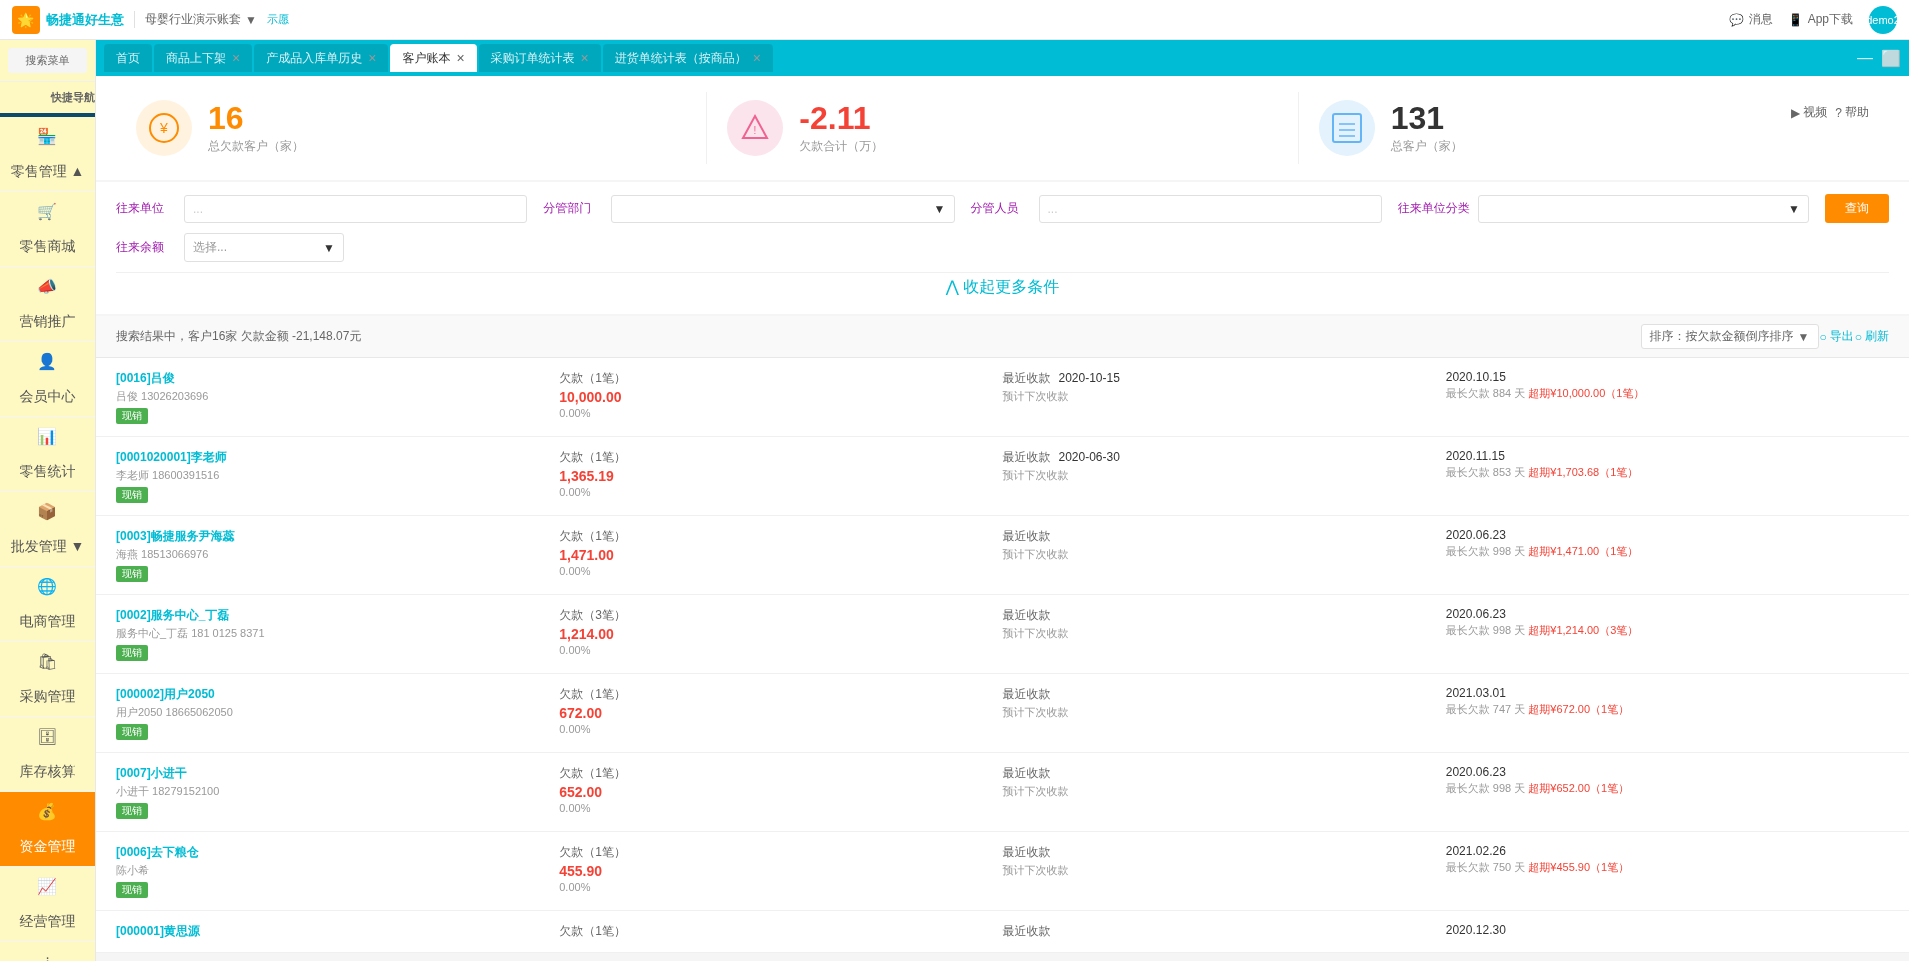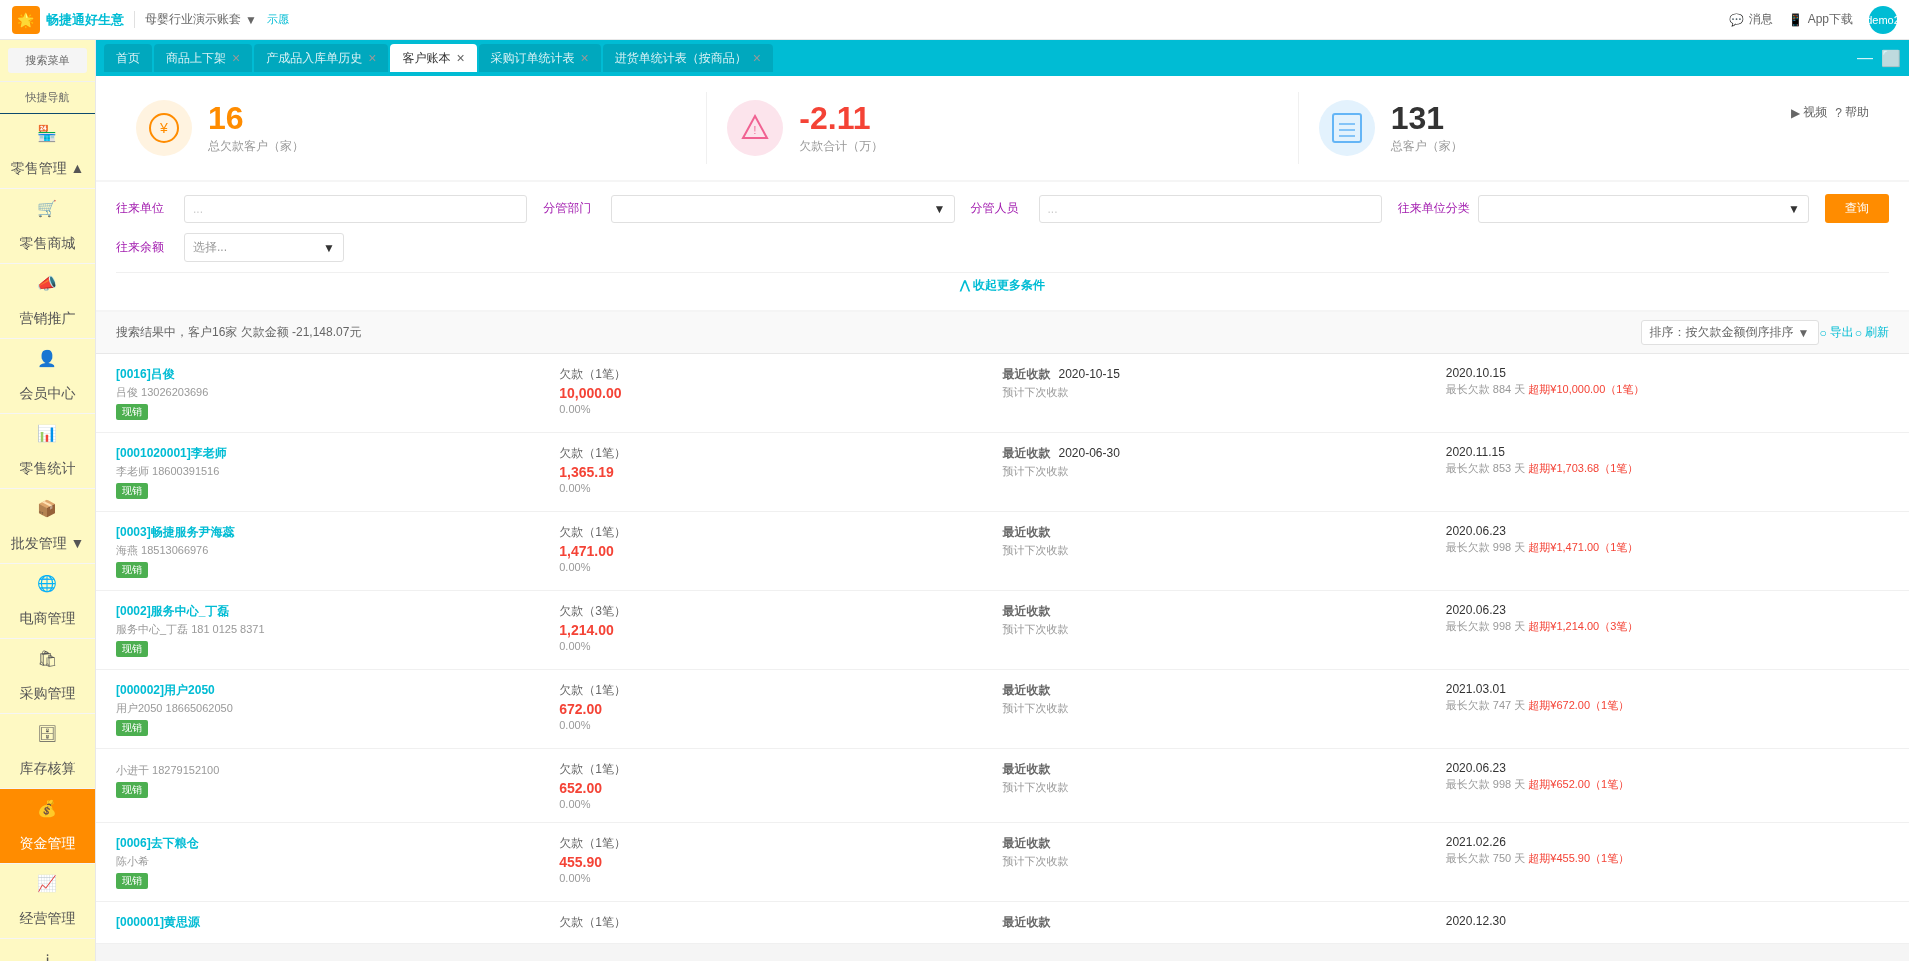--- a/index.html
+++ b/index.html
@@ -17,21 +17,21 @@
     .top-right-item { display: flex; align-items: center; gap: 4px; cursor: pointer; font-size: 12px; }
     .avatar { width: 28px; height: 28px; border-radius: 50%; background: #00bcd4; color: white; display: flex; align-items: center; justify-content: center; font-size: 11px; }
 
     
     .main-container { display: flex; flex: 1; overflow: hidden; }
 
     
     .sidebar { width: 96px; background: #fef9c3; border-right: 1px solid #e8e8e8; display: flex; flex-direction: column; overflow-y: auto; }
     .sidebar-search { padding: 8px; border-bottom: 1px solid #f0f0f0; }
     .sidebar-search-btn { width: 100%; background: #f5f5f5; border: none; padding: 5px; border-radius: 3px; color: #666; cursor: pointer; font-size: 11px; }
-    .sidebar-quick-nav { padding: 8px 0; border-bottom: 1px solid #0c4a6e; text-align: center; }
+    .sidebar-quick-nav { padding: 8px 0; border-bottom: 4px solid #0c4a6e; text-align: right; font-weight: bold; }
     .sidebar-quick-nav span { font-size: 11px; color: #666; }
     .sidebar-item { padding: 10px 8px; text-align: center; cursor: pointer; color: #555; border-bottom: 1px solid #f5f5f5; }
     .sidebar-item.active { background: #ff8c00; color: white; }
     .sidebar-item .item-label { font-size: 14px; margin-top: 17px; display: block; }
     .sidebar-item .item-icon { font-size: 16px; display: block; }
     .sidebar-item-with-arrow { display: flex; align-items: center; justify-content: center; gap: 2px; }
 
     
     .content-area { flex: 1; display: flex; flex-direction: column; overflow: hidden; }
 
@@ -66,21 +66,21 @@
     
     .filter-area { background: #fff; padding: 12px 20px; margin-bottom: 2px; }
     .filter-row { display: flex; align-items: center; gap: 16px; margin-bottom: 10px; }
     .filter-item { display: flex; align-items: center; gap: 8px; flex: 1; }
     .filter-label { font-size: 12px; color: #a21caf; white-space: nowrap; min-width: 60px; }
     .filter-input { flex: 1; border: 1px solid #e0e0e0; border-radius: 3px; padding: 5px 8px; font-size: 12px; color: #333; display: flex; align-items: center; justify-content: space-between; cursor: pointer; background: #fff; min-height: 28px; }
     .filter-input .dots { color: #ccc; }
     .filter-select { flex: 1; border: 1px solid #e0e0e0; border-radius: 3px; padding: 5px 8px; font-size: 12px; color: #333; display: flex; align-items: center; justify-content: space-between; cursor: pointer; background: #fff; min-height: 28px; }
     .filter-select-value { color: #999; }
     .search-btn { background: #ff8c00; color: white; border: none; padding: 6px 20px; border-radius: 3px; cursor: pointer; font-size: 12px; }
-    .collapse-row { text-align: center; padding: 4px; color: #00bcd4; cursor: pointer; font-size: 12px; border-top: 1px solid #f0f0f0; font-weight: bold; }
+    .collapse-row { text-align: center; padding: 4px; color: #00bcd4; cursor: pointer; font-size: 16px; border-top: 1px solid #f0f0f0; }
 
     
     .results-bar { background: #f9f9f9; padding: 8px 20px; display: flex; align-items: center; justify-content: space-between; border-bottom: 1px solid #e8e8e8; font-size: 12px; color: #666; }
     .results-actions { display: flex; align-items: center; gap: 1px; }
     .result-action { display: flex; align-items: center; gap: 3px; cursor: pointer; color: #00bcd4; }
     .sort-select { border: 1px solid #e0e0e0; background: #fff; padding: 3px 8px; font-size: 12px; border-radius: 3px; cursor: pointer; display: flex; align-items: center; gap: 4px; }
 
     
     .data-table { width: 100%; background: #fff; }
     .table-header { display: flex; padding: 10px 20px; background: #fafafa; border-bottom: 1px solid #e8e8e8; font-size: 12px; color: #666; font-weight: bold; }
@@ -91,21 +91,21 @@
     .table-row { display: flex; padding: 12px 20px; border-bottom: 1px solid #f0f0f0; background: #fff; align-items: flex-start; }
     .customer-info { flex: 3; }
     .customer-name { color: #00bcd4; cursor: pointer; font-size: 12px; font-weight: bold; }
     .customer-sub { color: #999; font-size: 11px; margin-top: 2px; }
     .tag { display: inline-block; background: #4caf50; color: white; font-size: 10px; padding: 1px 6px; border-radius: 2px; margin-top: 4px; }
     .debt-info { flex: 3; }
     .debt-label { color: #666; font-size: 12px; }
     .debt-amount { color: #f44336; font-size: 14px; font-weight: bold; margin-top: 2px; }
     .debt-ratio { color: #999; font-size: 11px; margin-top: 2px; }
     .recovery-info { flex: 3; }
-    .recovery-label { color: #666; font-size: 12px; font-weight: bold; }
+    .recovery-label { color: #666; font-size: 12px; }
     .recovery-date { color: #333; font-size: 12px; margin-left: 8px; }
     .recovery-next { color: #999; font-size: 11px; margin-top: 2px; }
     .due-info { flex: 3; }
     .due-date { color: #333; font-size: 12px; }
     .due-overdue { color: #999; font-size: 11px; margin-top: 2px; }
     .overdue-link { color: #f44336; cursor: pointer; }
 
     
     ::-webkit-scrollbar { width: 6px; height: 6px; }
     ::-webkit-scrollbar-thumb { background: #ccc; border-radius: 3px; }
@@ -483,20 +483,23 @@
               <div class="recovery-next">预计下次收款</div>
             </div>
             <div class="due-info col-due">
               <div class="due-date">2021.03.01</div>
               <div class="due-overdue"><span>最长欠款 747 天</span> <span class="overdue-link">超期¥672.00（1笔）</span></div>
             </div>
           </div>
 
           <div class="table-row">
             <div class="customer-info col-customer">
+              <div class="customer-name">
+                <span>[0007]</span><span>小进干</span>
+              </div>
               <div class="customer-sub">小进干  18279152100</div>
               <span class="tag">现销</span>
             </div>
             <div class="debt-info col-debt">
               <div class="debt-label">欠款（1笔）</div>
               <div class="debt-amount">652.00</div>
               <div class="debt-ratio">0.00%</div>
             </div>
             <div class="recovery-info col-recovery">
               <div><span class="recovery-label">最近收款</span><span class="recovery-date"></span></div>

